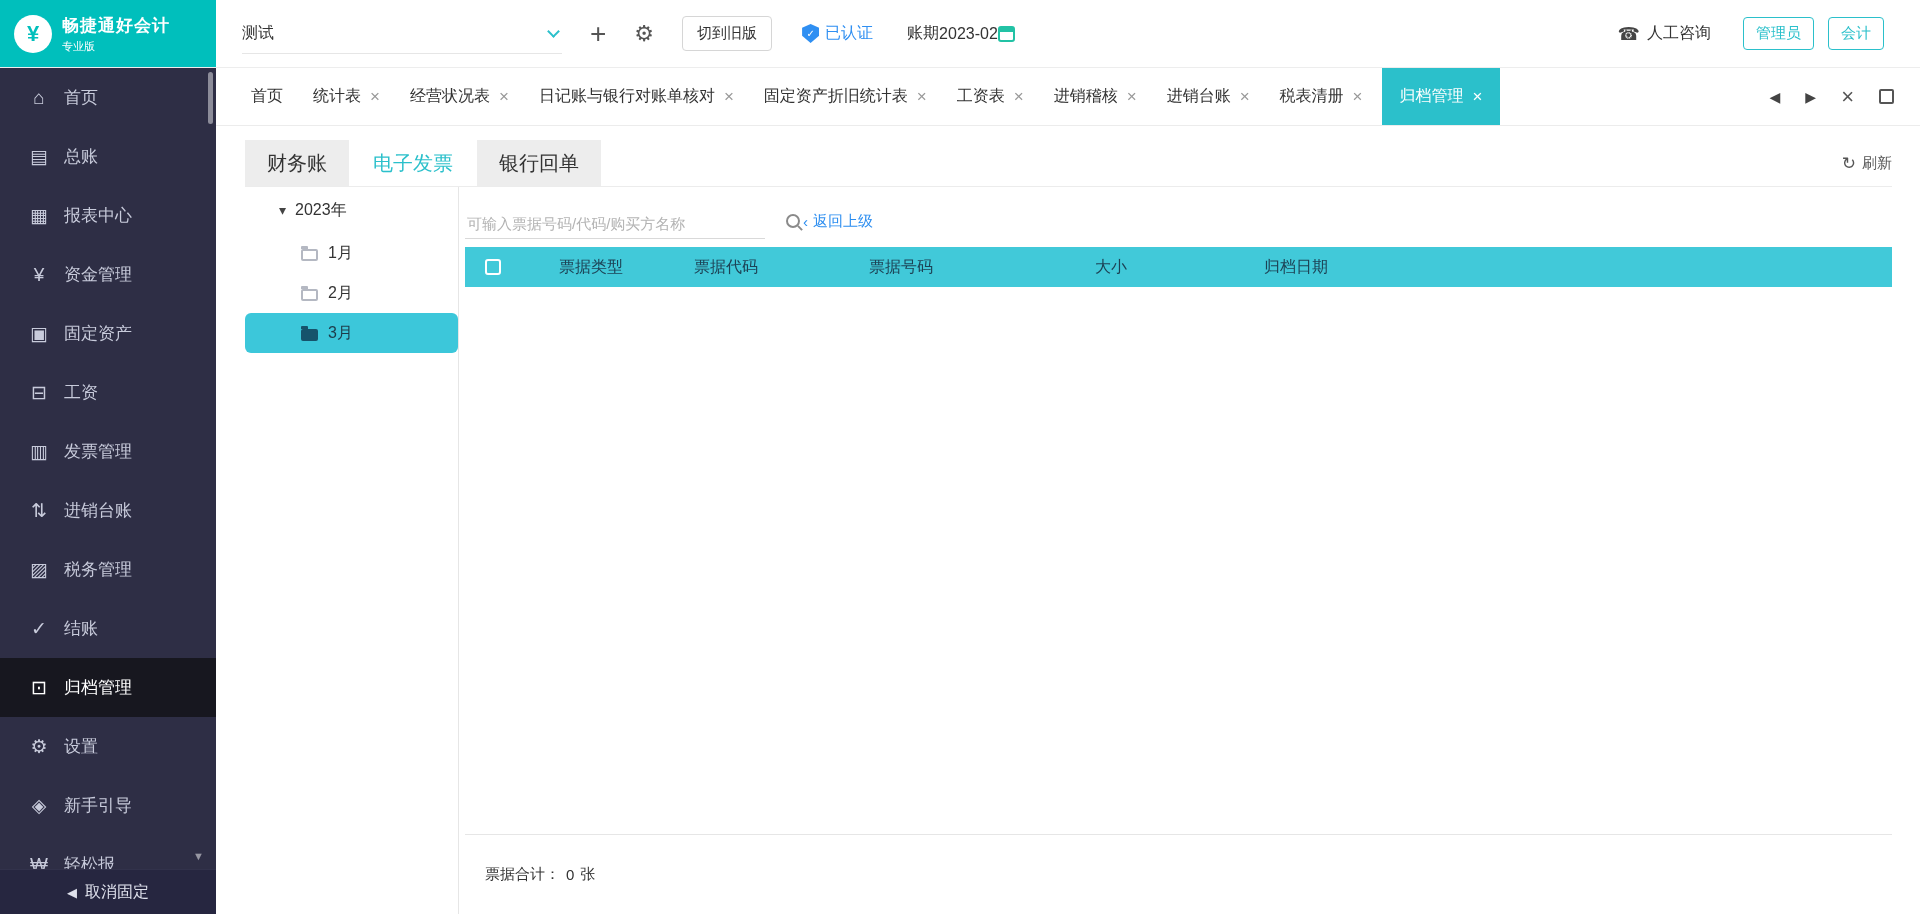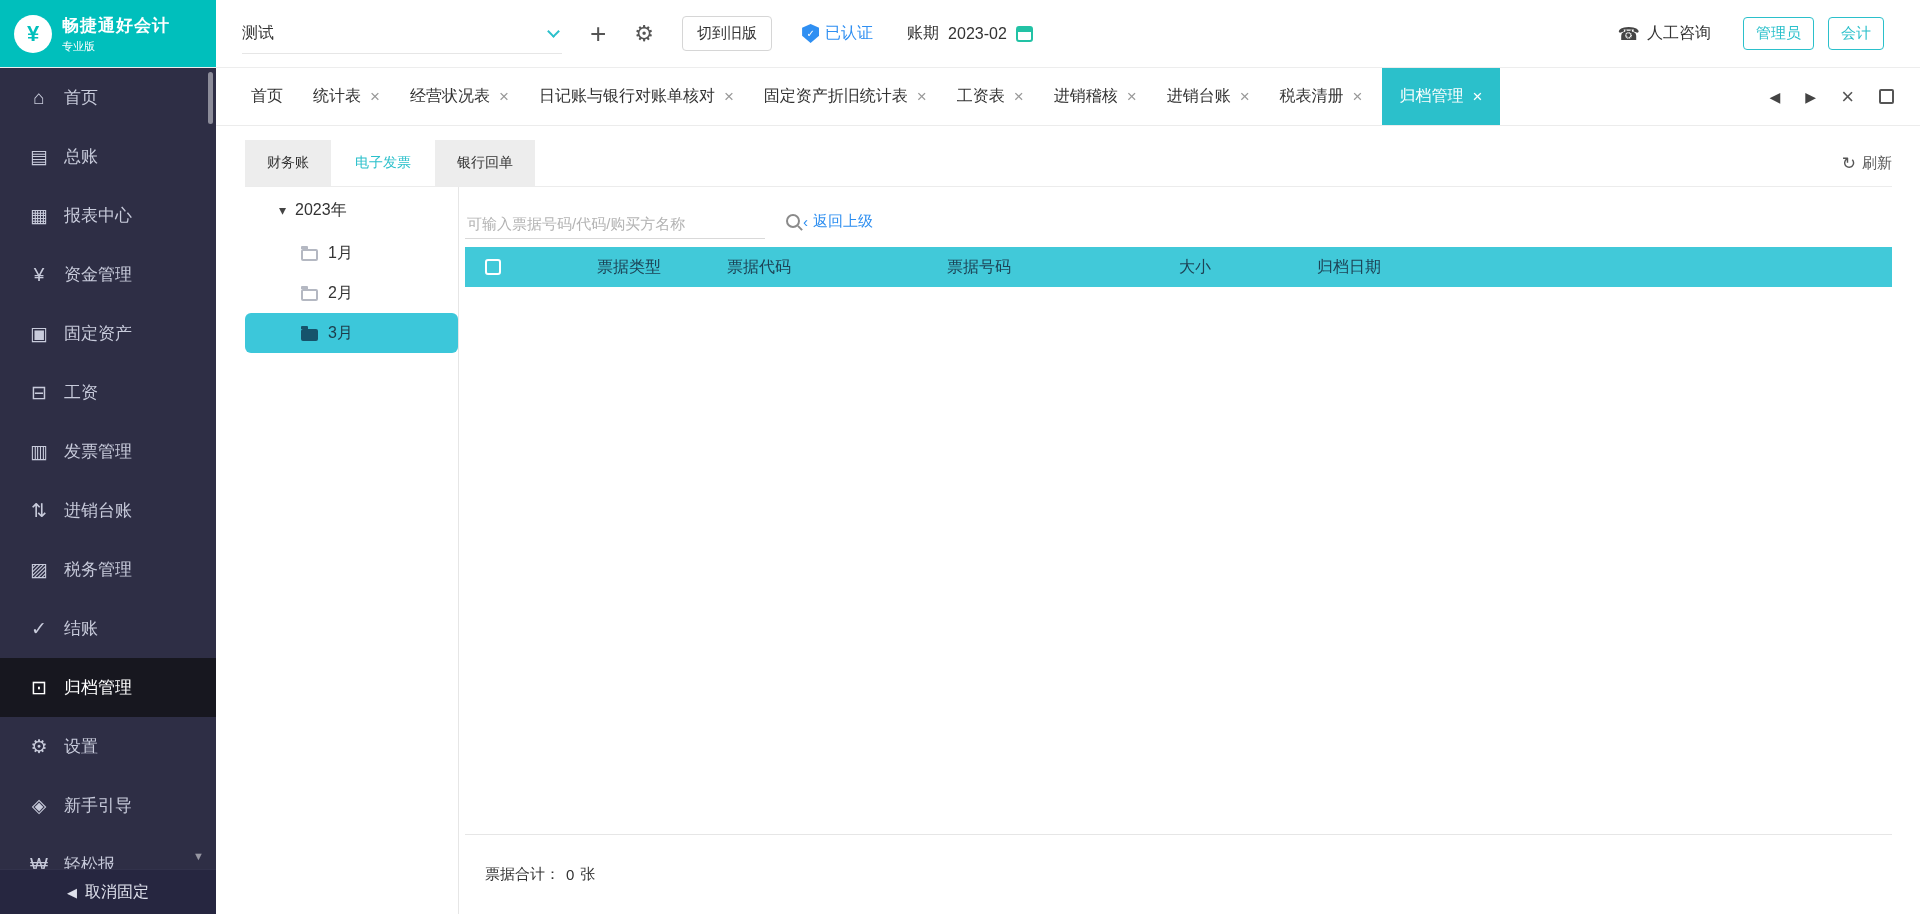--- a/index.html
+++ b/index.html
@@ -15,21 +15,21 @@
   .logo-sub { font-size:11px; color:#fff; margin-top:2px; }
   .topbar-main { flex:1; display:flex; align-items:center; padding:0 36px 0 26px; min-width:0; }
   .account-select { width:320px; height:40px; border-bottom:1px solid #e6e6e6; display:flex; align-items:center; justify-content:space-between; font-size:16px; color:#333; cursor:pointer; }
   .chevron-down { width:9px; height:9px; border-right:2px solid #2bc0cb; border-bottom:2px solid #2bc0cb; transform:rotate(45deg); margin:0 4px 4px 0; }
   .icon-btn { font-size:22px; color:#555; margin-left:28px; cursor:pointer; line-height:1; }
   .plus { font-size:28px; font-weight:300; }
   .btn-outline { margin-left:28px; border:1px solid #d6d6d6; border-radius:4px; padding:7px 14px; font-size:15px; color:#333; background:#fff; cursor:pointer; white-space:nowrap; }
   .badge { display:flex; align-items:center; gap:6px; margin-left:30px; }
   .shield { width:17px; height:19px; background:#2f8ff2; clip-path:polygon(50% 0,100% 20%,100% 62%,50% 100%,0 62%,0 20%); display:flex; align-items:center; justify-content:center; color:#fff; font-size:10px; }
   .badge-text { color:#2f8ff2; font-size:16px; }
-  .period { display:flex; align-items:center; margin-left:34px; font-size:16px; color:#333; gap:9px; white-space:nowrap; }
+  .period { display:flex; align-items:center; margin-left:34px; font-size:16px; color:#333; white-space:nowrap; }
   .calendar { width:17px; height:16px; border:2px solid #22c2a5; border-radius:3px; position:relative; }
   .calendar::before { content:""; position:absolute; left:0; right:0; top:0; height:4px; background:#22c2a5; }
   .top-right { margin-left:auto; display:flex; align-items:center; gap:14px; }
   .support { display:flex; align-items:center; gap:7px; font-size:16px; color:#333; margin-right:18px; cursor:pointer; white-space:nowrap; }
   .support-glyph { font-size:18px; color:#444; }
   .btn-teal { border:1px solid #2bc0cb; color:#2bc0cb; background:#fff; border-radius:4px; padding:6px 12px; font-size:15px; cursor:pointer; white-space:nowrap; }
 
   
   .bodyrow { display:flex; height:846px; }
 
@@ -52,21 +52,21 @@
   .tab.active { background:#2bc0cb; color:#fff; padding:0 18px; }
   .tab.active .x { color:#fff; }
   .tab-controls { margin-left:auto; display:flex; align-items:center; gap:25px; padding-right:26px; color:#444; flex-shrink:0; }
   .tab-controls span { cursor:pointer; }
   .nav-arrow { font-size:14px; }
   .close-all { font-size:22px; color:#555; line-height:1; }
   .fullscreen { width:15px; height:15px; border:2px solid #555; border-radius:2px; }
 
   .content { flex:1; display:flex; flex-direction:column; padding-top:14px; min-height:0; }
   .strip { height:47px; display:flex; align-items:stretch; margin:0 28px 0 29px; border-bottom:1px solid #ececec; flex-shrink:0; }
-  .subtab { padding:0 22px; display:flex; align-items:center; font-size:14px; color:#333; background:#ededed; cursor:pointer; margin-right:2px; white-space:nowrap; }
+  .subtab { padding:0 22px; display:flex; align-items:center; font-size:20px; color:#333; background:#ededed; cursor:pointer; margin-right:2px; white-space:nowrap; }
   .subtab.active { background:#fff; color:#2bc0cb; }
   .refresh { margin-left:auto; display:flex; align-items:center; gap:6px; color:#555; font-size:15px; cursor:pointer; }
   .refresh .glyph { font-size:17px; }
 
   .panels { flex:1; display:flex; margin:0 28px 0 29px; min-height:0; }
   .tree { width:214px; border-right:1px solid #e6e6e6; flex-shrink:0; }
   .tree-year { height:46px; display:flex; align-items:center; gap:9px; padding-left:34px; font-size:16px; color:#333; cursor:pointer; }
   .caret { font-size:14px; color:#444; }
   .tree-month { height:40px; display:flex; align-items:center; gap:10px; padding-left:56px; font-size:16px; color:#333; cursor:pointer; }
   .tree-month.selected { background:#3cc7da; color:#1d3b49;border-radius:6px; }
@@ -80,21 +80,21 @@
   .search-input { width:300px; border:none; border-bottom:1px solid #d9d9d9; font-size:15px; padding:6px 2px; outline:none; color:#333; background:transparent;margin-top:40px; }
   .search-input::placeholder { color:#b3b3b3; }
   .search-icon { position:relative; width:18px; height:18px; margin:0 0 8px 20px; cursor:pointer; }
   .search-icon::before { content:""; position:absolute; top:1px; left:1px; width:10px; height:10px; border:2px solid #8a8a8a; border-radius:50%; }
   .search-icon::after { content:""; position:absolute; width:2px; height:6px; background:#8a8a8a; transform:rotate(-45deg); bottom:0; right:2px; }
   .back-link { margin-left:auto; color:#2b8df0; font-size:15px; display:flex; gap:5px; align-items:center; margin:0 4px 8px 0; cursor:pointer; white-space:nowrap; }
 
   .table-header { height:40px; background:#41c9d9; display:flex; align-items:center; margin-top:8px; color:#1d4255; font-size:16px; flex-shrink:0; }
   .cell-cb { width:56px; display:flex; justify-content:center; }
   .checkbox { width:16px; height:16px; border:2px solid #fff; border-radius:3px; cursor:pointer; }
-  .col { text-align:right; white-space:nowrap; }
+  .col { text-align:center; white-space:nowrap; }
   .c0 { width:140px; } .c1 { width:130px; } .c2 { width:220px; }
   .c3 { flex:1; } .c4 { width:200px; } .c5 { width:170px; }
   .table-body { flex:1; background:#fff; }
   .table-footer { height:80px; border-top:1px solid #e6e6e6; display:flex; align-items:center; padding-left:20px; font-size:15px; color:#333; gap:6px; flex-shrink:0; }
 </style>
 </head>
 <body>
 
 <div class="app">
 

